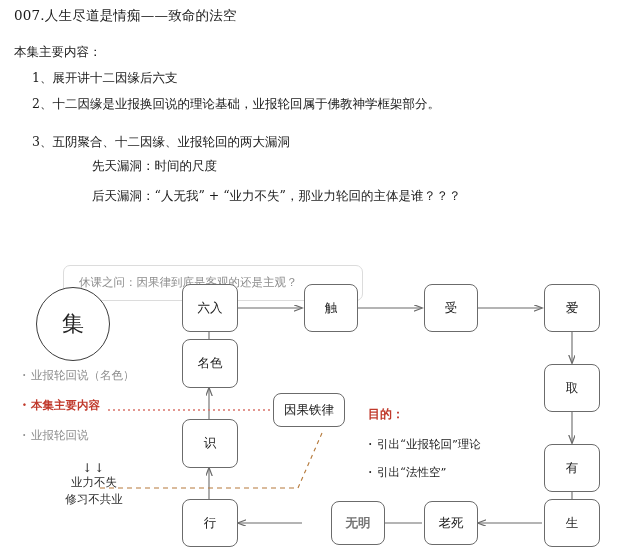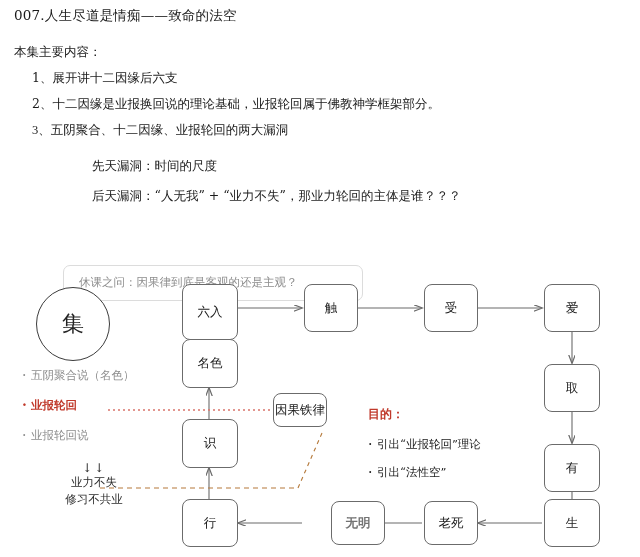--- a/index.html
+++ b/index.html
@@ -39,21 +39,21 @@
     white-space: nowrap;
   }
   .numbered {
     position: absolute;
     left: 32px;
     font-size: 12.5px;
     white-space: nowrap;
   }
   .n1 { top: 70px; }
   .n2 { top: 96px; }
-  .n3 { top: 122px; font-family: Liberation Serif, serif; }
+  .n3 { top: 134px; }
 
   .indented {
     position: absolute;
     left: 92px;
     font-size: 12.5px;
     white-space: nowrap;
   }
   .i1 { top: 158px; }
   .i2 { top: 188px; }
 
@@ -239,42 +239,42 @@
 
     <line x1="100" y1="223" x2="298" y2="223" stroke="#b5793a" stroke-width="1.1" stroke-dasharray="5 4"></line>
     <line x1="298" y1="223" x2="322" y2="168" stroke="#b5793a" stroke-width="1.1" stroke-dasharray="4 4"></line>
   </svg>
 
   <div class="ji-circle">
     <span>集</span>
   </div>
 
   <div class="bullet-list">
-    <div class="bullet-row">五阴聚合说（名色）</div>
-    <div class="bullet-row highlight">业报轮回</div>
+    <div class="bullet-row">业报轮回说（名色）</div>
+    <div class="bullet-row highlight">本集主要内容</div>
     <div class="bullet-row">业报轮回说</div>
   </div>
 
   <div class="karma-note">
     <div class="karma-arrows">↓↓</div>
     <div>业力不失</div>
     <div>修习不共业</div>
   </div>
 
-  <div class="node-box" style="left:273px; top:128px; width:54px; height:34px;">
+  <div class="node-box" style="left:273px; top:128px; width:72px; height:34px;">
     <span>因果铁律</span>
   </div>
 
   <div class="purpose">
     <div class="purpose-head">目的：</div>
     <div class="purpose-item">引出“业报轮回”理论</div>
     <div class="purpose-item">引出“法性空”</div>
   </div>
 
-  <div class="node-box" style="left:182px; top:19px; width:56px; height:56px;">
+  <div class="node-box" style="left:182px; top:19px; width:56px; height:48px;">
     <span>六入</span>
   </div>
 
   <div class="node-box" style="left:304px; top:19px; width:54px; height:48px;">
     <span>触</span>
   </div>
 
   <div class="node-box" style="left:424px; top:19px; width:54px; height:48px;">
     <span>受</span>
   </div>

